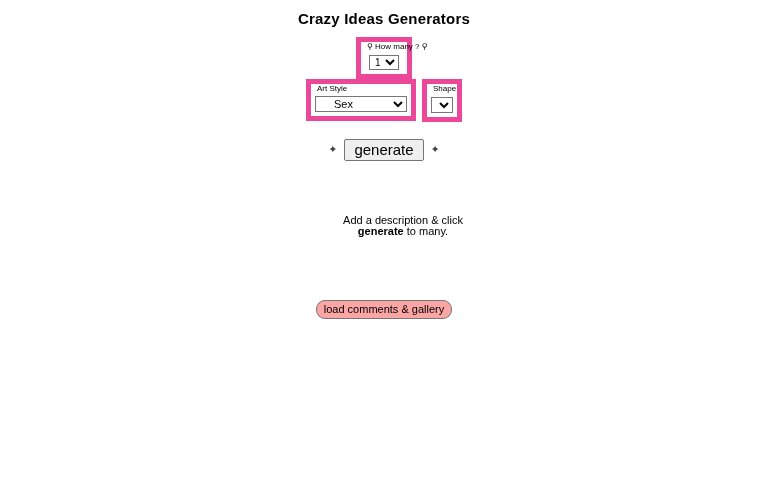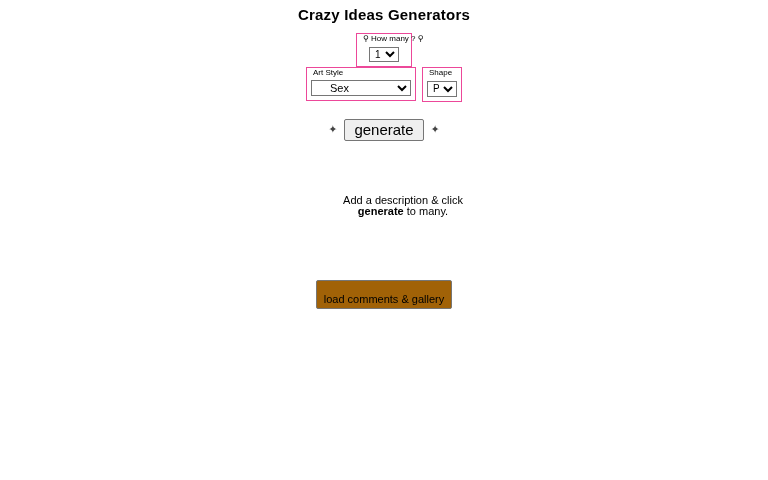--- a/index.html
+++ b/index.html
@@ -16,33 +16,34 @@
   .page {
     position: relative;
     width: 768px;
     height: 480px;
   }
 
   .title {
     text-align: center;
     font-size: 15px;
     font-weight: bold;
-    margin: 6px;
+    margin: 0;
+    padding-top: 10px;
     letter-spacing: 0.2px;
   }
 
   .center-row {
     display: flex;
     justify-content: center;
     align-items: flex-start;
   }
 
   
   .fset {
-    border: 1px solid #ec4899;
+    border: 5px solid #ec4899;
     padding: 0 4px 4px 4px;
     margin: 0;
     display: inline-block;
     box-sizing: border-box;
     background: #fff;
   }
   .fset > .legend {
     font-size: 8px;
     line-height: 9px;
     color: #000;
@@ -144,25 +145,25 @@
   }
 
   .load-row {
     margin-top: 62px;
     display: flex;
     justify-content: center;
   }
   .load-btn {
     font-family: "Liberation Sans", sans-serif;
     font-size: 11px;
-    padding: 12px 7px 3px 7px;
+    padding: 2px 7px 3px 7px;
     border: 1px solid #767676;
-    background: #a16207;
-    color: #000;
-    border-radius: 2px;
+    background: #fca5a5;
+    color: #000;
+    border-radius: 9px;
     cursor: pointer;
   }
 </style>
 </head>
 <body>
 
 <div class="page">
 
   <h1 class="title">Crazy Ideas Generators</h1>
 

